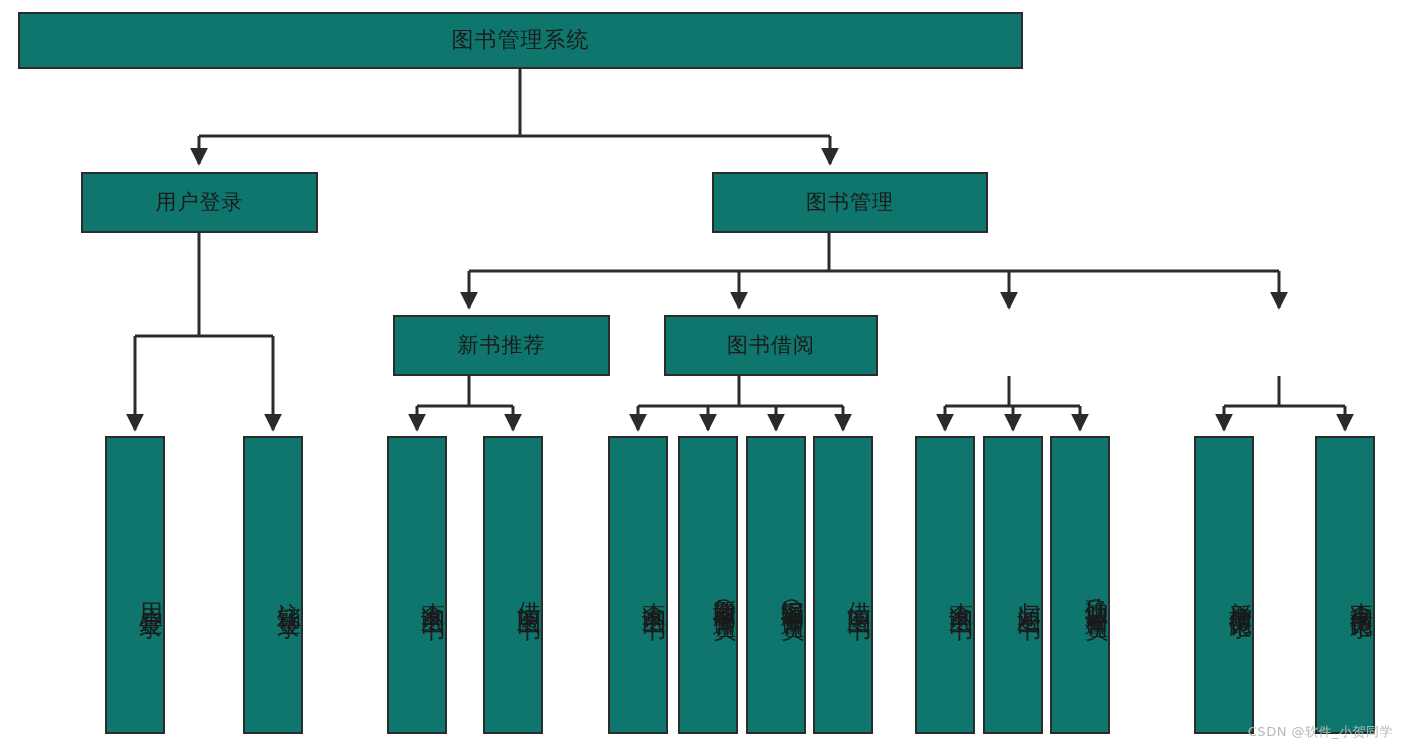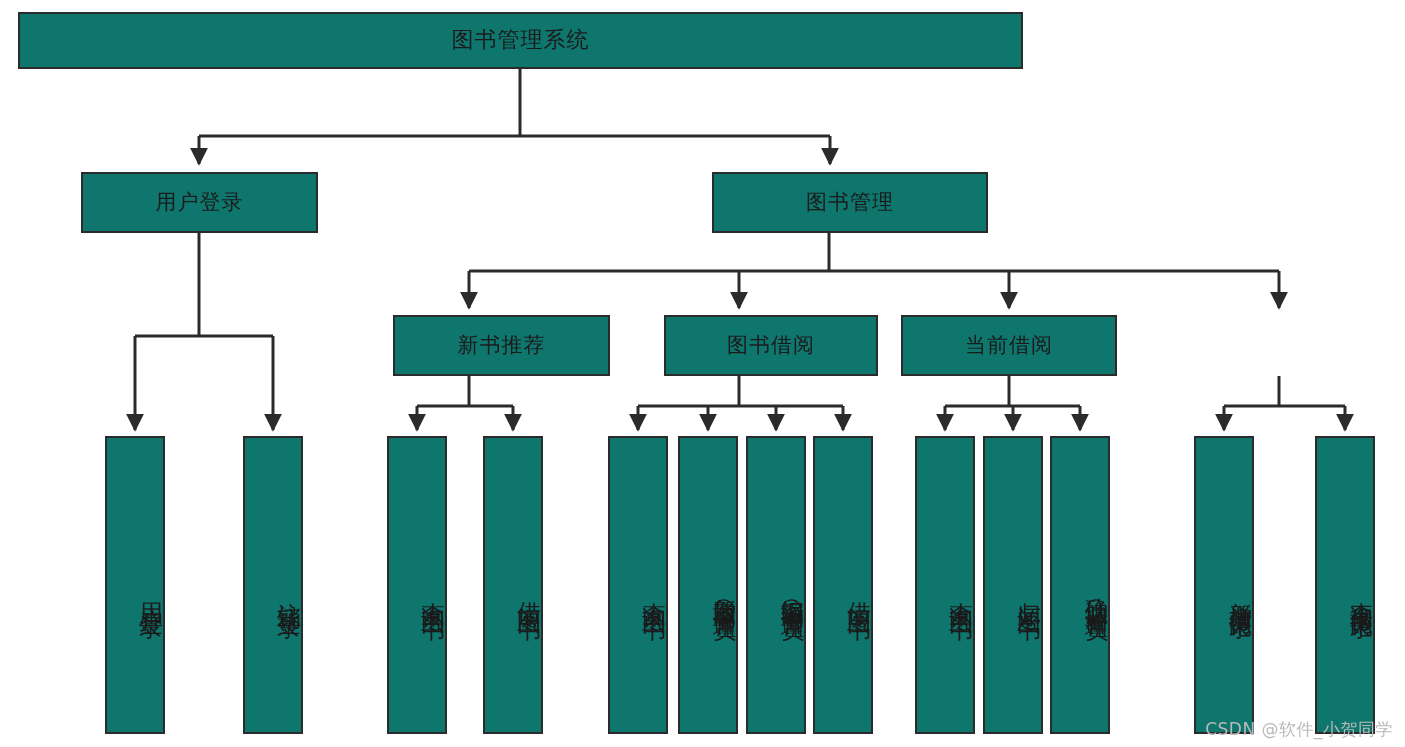--- a/index.html
+++ b/index.html
@@ -59,21 +59,21 @@
     letter-spacing:5px;
     line-height:1;
     white-space:nowrap;
   }
   .v-node.tall .label{ font-size:23px; letter-spacing:3px; }
   
   #watermark{
     position:absolute;
     right:12px;
     bottom:6px;
-    font-size:17px;
+    font-size:13px;
     color:#b9b9b9;
     letter-spacing:0.5px;
     white-space:nowrap;
     user-select:none;
     text-align:center;
   }
 </style>
 </head>
 <body>
 
@@ -139,23 +139,20 @@
   <div class="node h-node" style="left:712px; top:172px; width:276px; height:61px;">
     <span class="label">图书管理</span>
   </div>
 
   <div class="node h-node" style="left:361px; top:315px; width:217px; height:61px;margin-left:32px;">
     <span class="label">新书推荐</span>
   </div>
   <div class="node h-node" style="left:664px; top:315px; width:214px; height:61px;">
     <span class="label">图书借阅</span>
   </div>
-  <div class="node h-node" style="left:901px; top:315px; width:216px; height:61px;">
-    <span class="label">当前借阅</span>
-  </div>
 
   <div class="node v-node" style="left:105px; top:436px; width:60px; height:298px;">
     <span class="label">用户登录</span>
   </div>
   <div class="node v-node" style="left:243px; top:436px; width:60px; height:298px;">
     <span class="label">注销登录</span>
   </div>
 
   <div class="node v-node" style="left:387px; top:436px; width:60px; height:298px;">
     <span class="label">查询图书</span>

